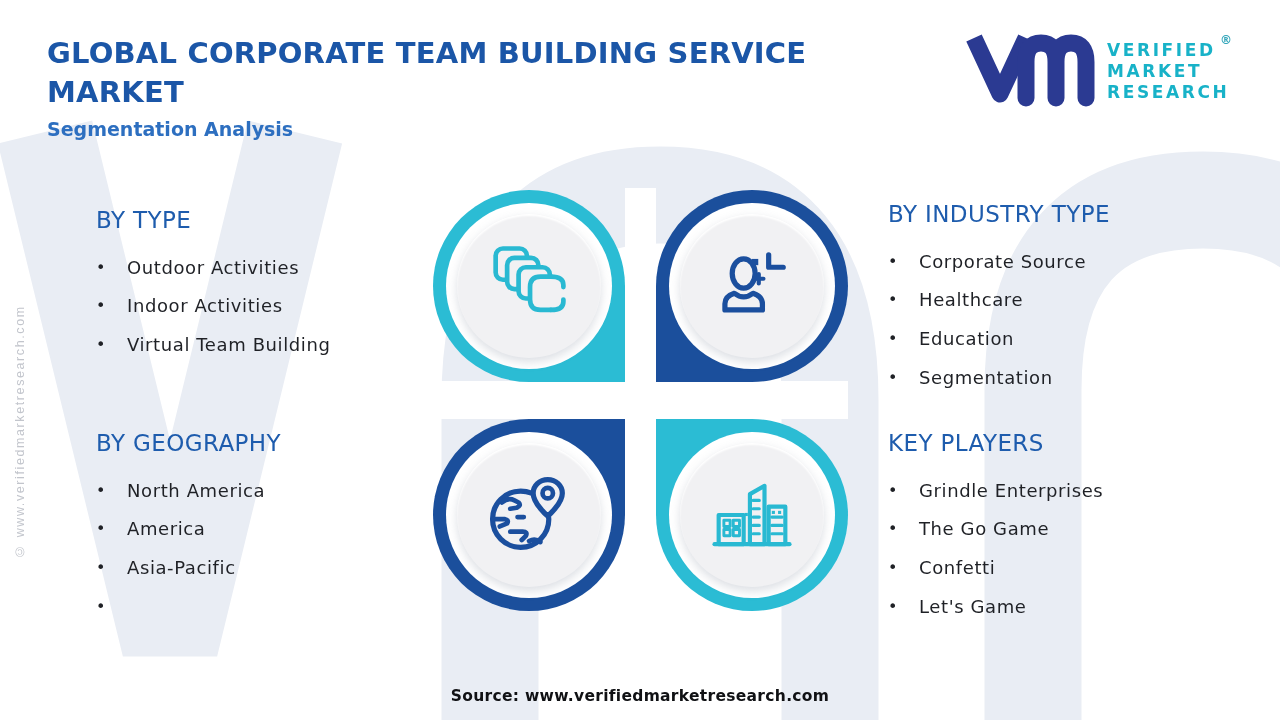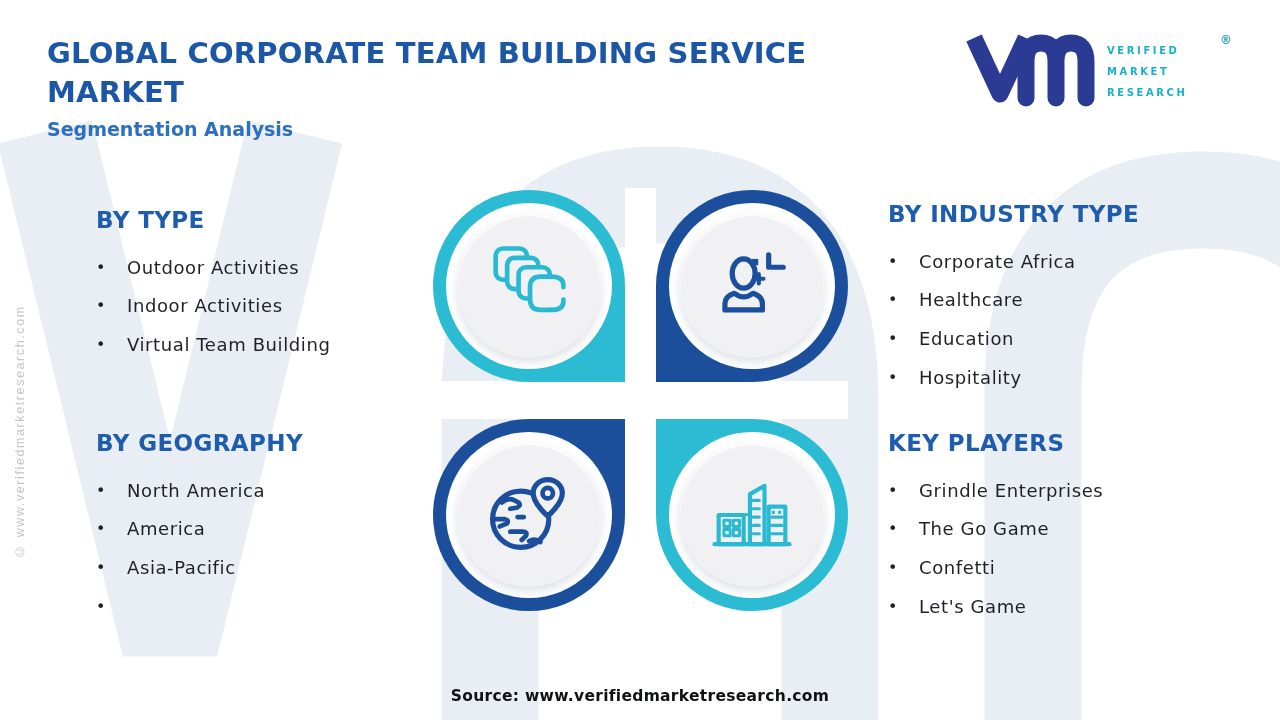--- a/index.html
+++ b/index.html
@@ -10,27 +10,27 @@
   .abs{position:absolute;}
   
   .watermark{position:absolute;left:0;top:0;z-index:0;}
   
   .title{left:47px;top:34px;width:830px;z-index:3;color:#1b56a7;font-weight:bold;
          font-size:29px;line-height:39px;letter-spacing:.2px;}
   .title span{display:block;}
   .subtitle{left:47px;top:118px;z-index:3;color:#2d6fc0;font-weight:bold;font-size:19px;}
   
   .logo-mono{left:964px;top:28px;z-index:3;}
-  .logo-text{left:1107px;top:40px;z-index:3;color:#18b2c8;font-weight:bold;font-size:10px;
+  .logo-text{left:1107px;top:40px;z-index:3;color:#18b2c8;font-weight:bold;font-size:17px;
              line-height:21px;letter-spacing:2.6px;}
   .logo-text span{display:block;}
   .logo-reg{left:1220px;top:33px;z-index:3;color:#35a7bb;font-size:12px;font-weight:bold;}
   
   .section{z-index:3;width:330px;}
-  .section h2{margin:0;font-size:23px;font-weight:bold;color:#1e5cad;letter-spacing:.4px;}
+  .section h2{margin:0;font-size:23px;font-weight:normal;color:#1e5cad;letter-spacing:.4px;}
   .section ul{list-style:none;margin:15px 0 0 0;padding:0;}
   .section li{height:38.6px;display:flex;align-items:center;font-size:18px;
               color:#1f2126;letter-spacing:.6px;}
   .blt{width:31px;flex:0 0 31px;color:#1f2126;font-size:16px;}
   .sec-type{left:96px;top:207px;}
   .sec-geo{left:96px;top:430px;}
   .sec-ind{left:888px;top:201px;width:360px;}
   .sec-key{left:888px;top:430px;width:360px;}
   
   .crossbar{background:#ffffff;z-index:1;}
@@ -197,33 +197,33 @@
           <span class="blt">•</span>
         </li>
     </ul>
   </div>
 
   <div class="abs section sec-ind">
     <h2>BY INDUSTRY TYPE</h2>
     <ul>
       <li>
           <span class="blt">•</span>
-          <span>Corporate Africa</span>
+          <span>Corporate Source</span>
         </li>
       <li>
           <span class="blt">•</span>
           <span>Healthcare</span>
         </li>
       <li>
           <span class="blt">•</span>
           <span>Education</span>
         </li>
       <li>
           <span class="blt">•</span>
-          <span>Hospitality</span>
+          <span>Segmentation</span>
         </li>
     </ul>
   </div>
 
   <div class="abs section sec-key">
     <h2>KEY PLAYERS</h2>
     <ul>
       <li>
           <span class="blt">•</span>
           <span>Grindle Enterprises</span>

